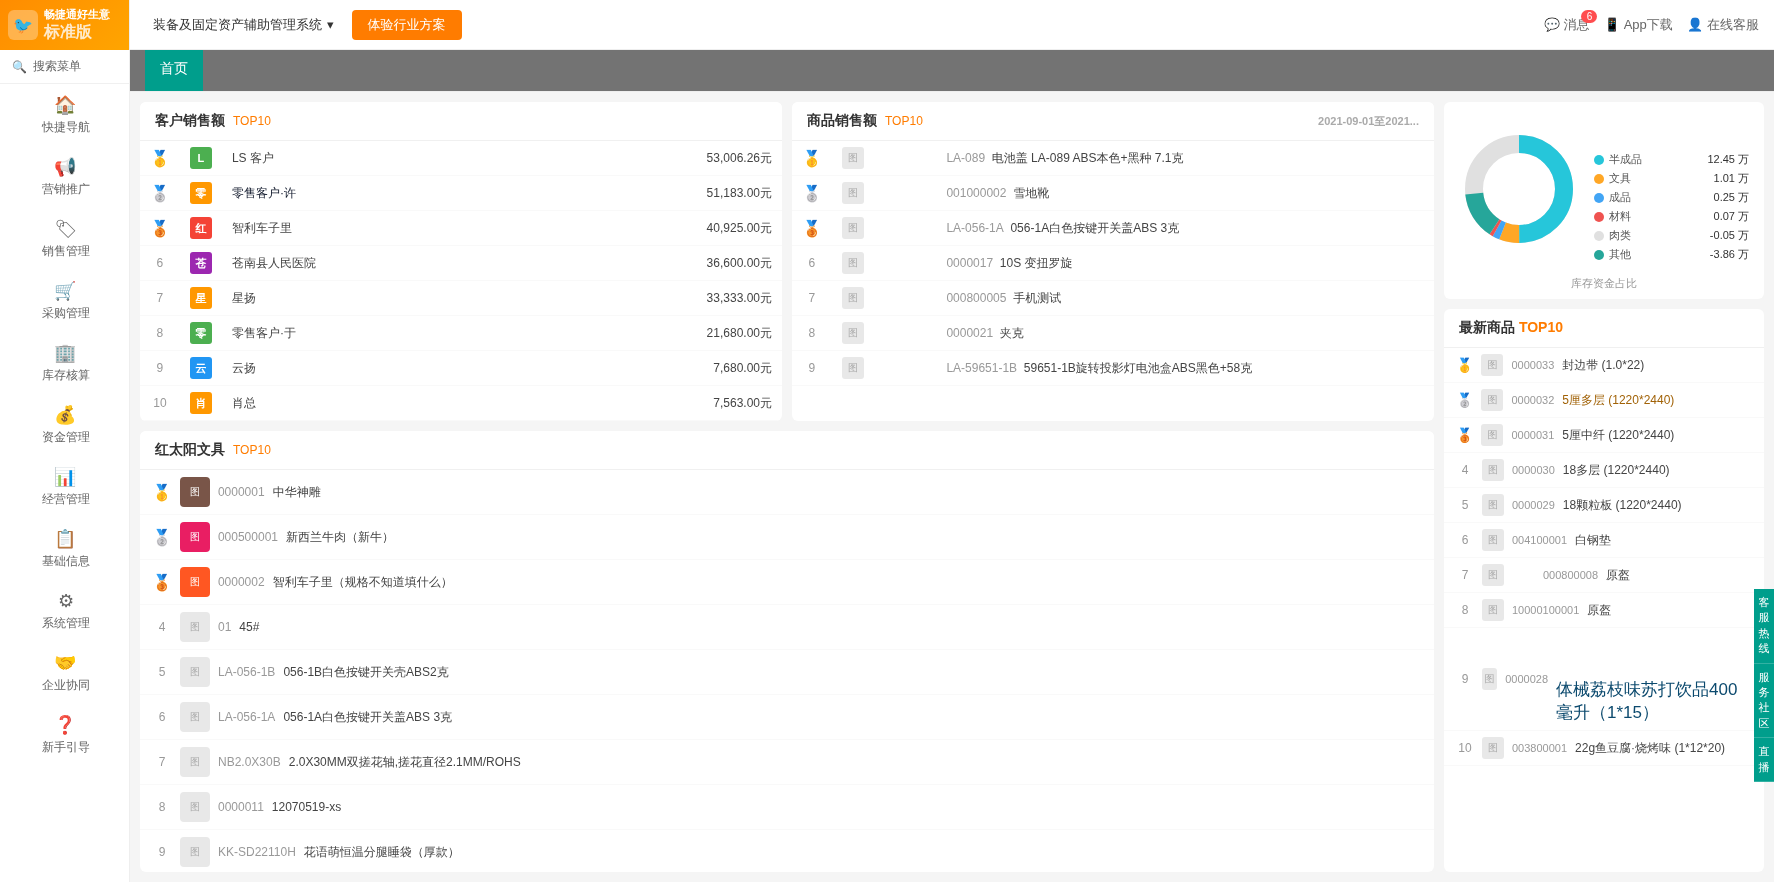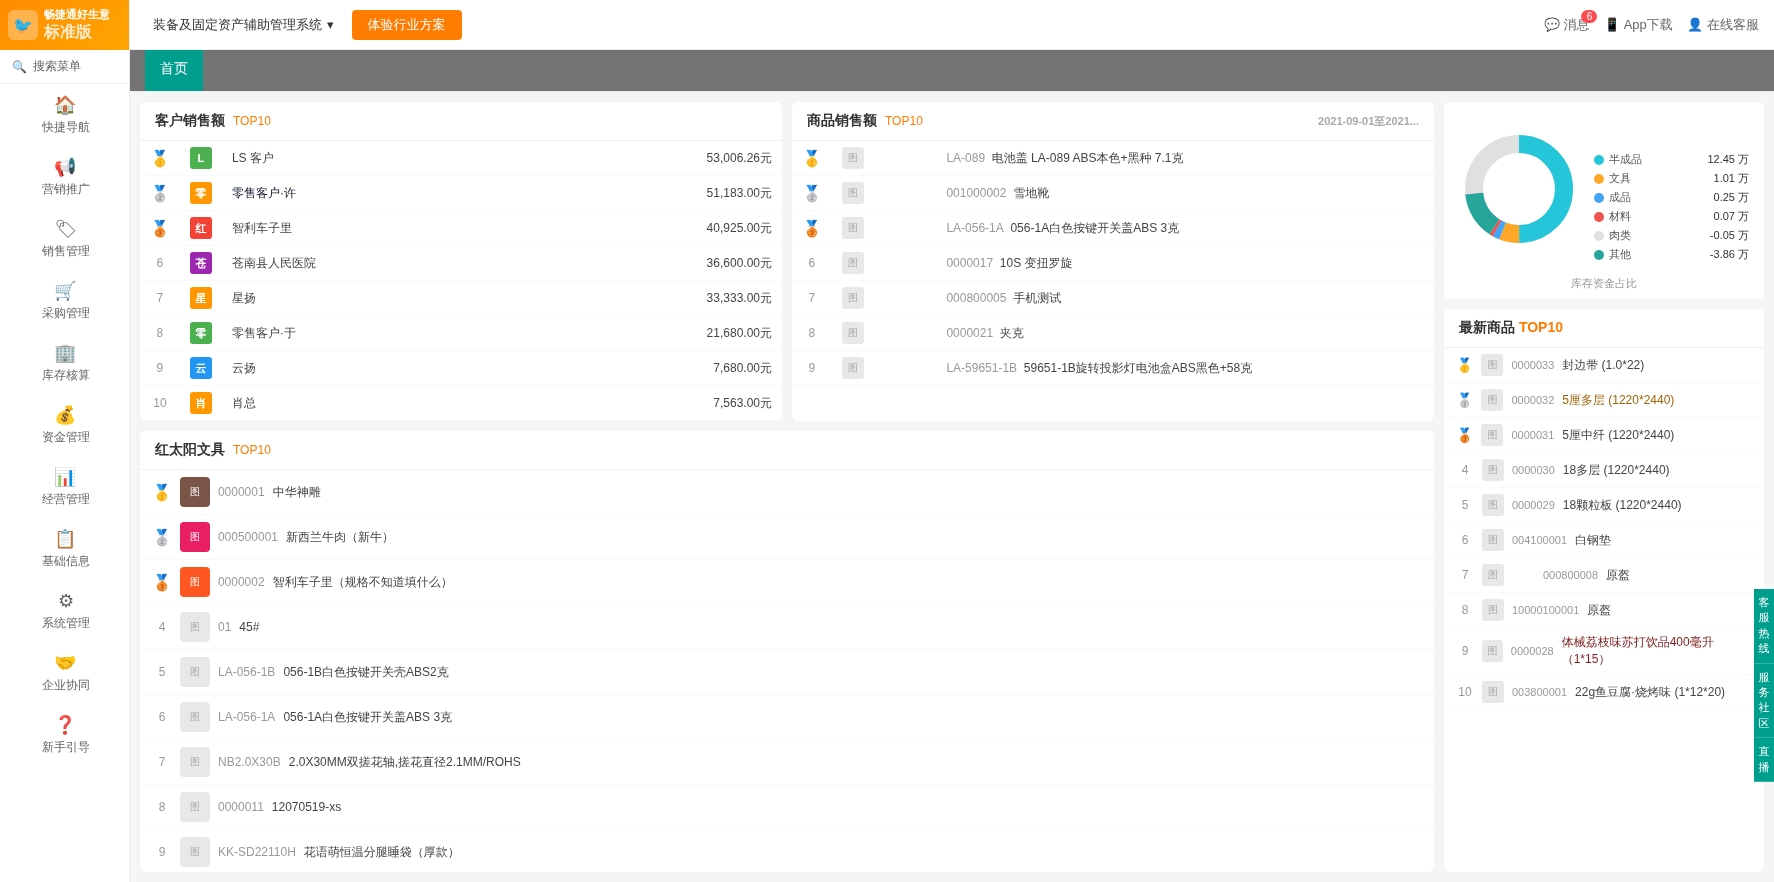--- a/index.html
+++ b/index.html
@@ -737,21 +737,21 @@
             <div class="new-product-row">
     <span style="color:#999;min-width:18px;text-align:center;font-size:12px;">8</span>
     <span class="item-placeholder">图</span>
     <span style="color:#999;font-size:11px;">10000100001</span>
     <span style="font-size:12px;color:#444;">原盔</span>
   </div>
             <div class="new-product-row">
     <span style="color:#999;min-width:18px;text-align:center;font-size:12px;">9</span>
     <span class="item-placeholder">图</span>
     <span style="color:#999;font-size:11px;">0000028</span>
-    <span style="font-size:12px;color:#7f1d1d;">体械荔枝味苏打饮品400毫升（1*15）</span>
+    <span style="font-size:17px;color:#0c4a6e;margin-top:44px;">体械荔枝味苏打饮品400毫升（1*15）</span>
   </div>
             <div class="new-product-row">
     <span style="color:#999;min-width:18px;text-align:center;font-size:12px;">10</span>
     <span class="item-placeholder">图</span>
     <span style="color:#999;font-size:11px;">003800001</span>
     <span style="font-size:12px;color:#444;">22g鱼豆腐·烧烤味 (1*12*20)</span>
   </div>
           </div>
       </div>
     </div>

